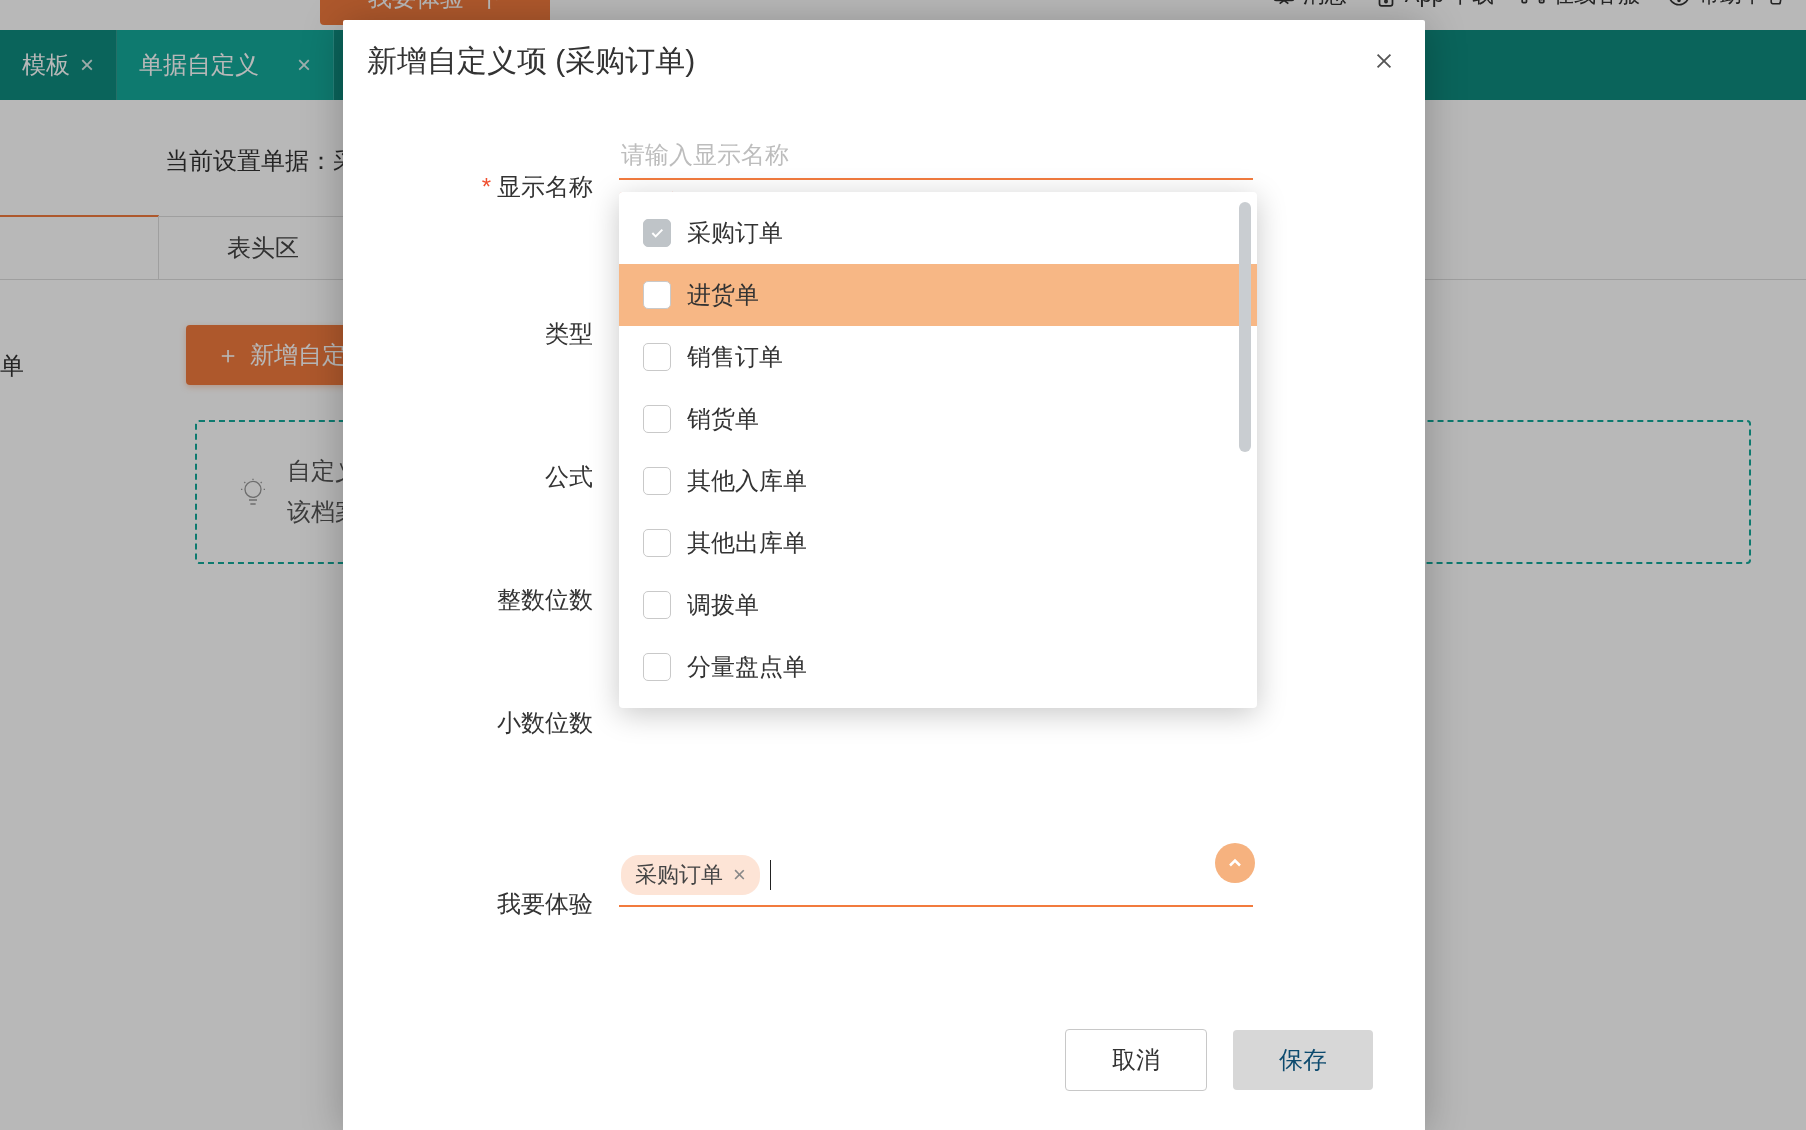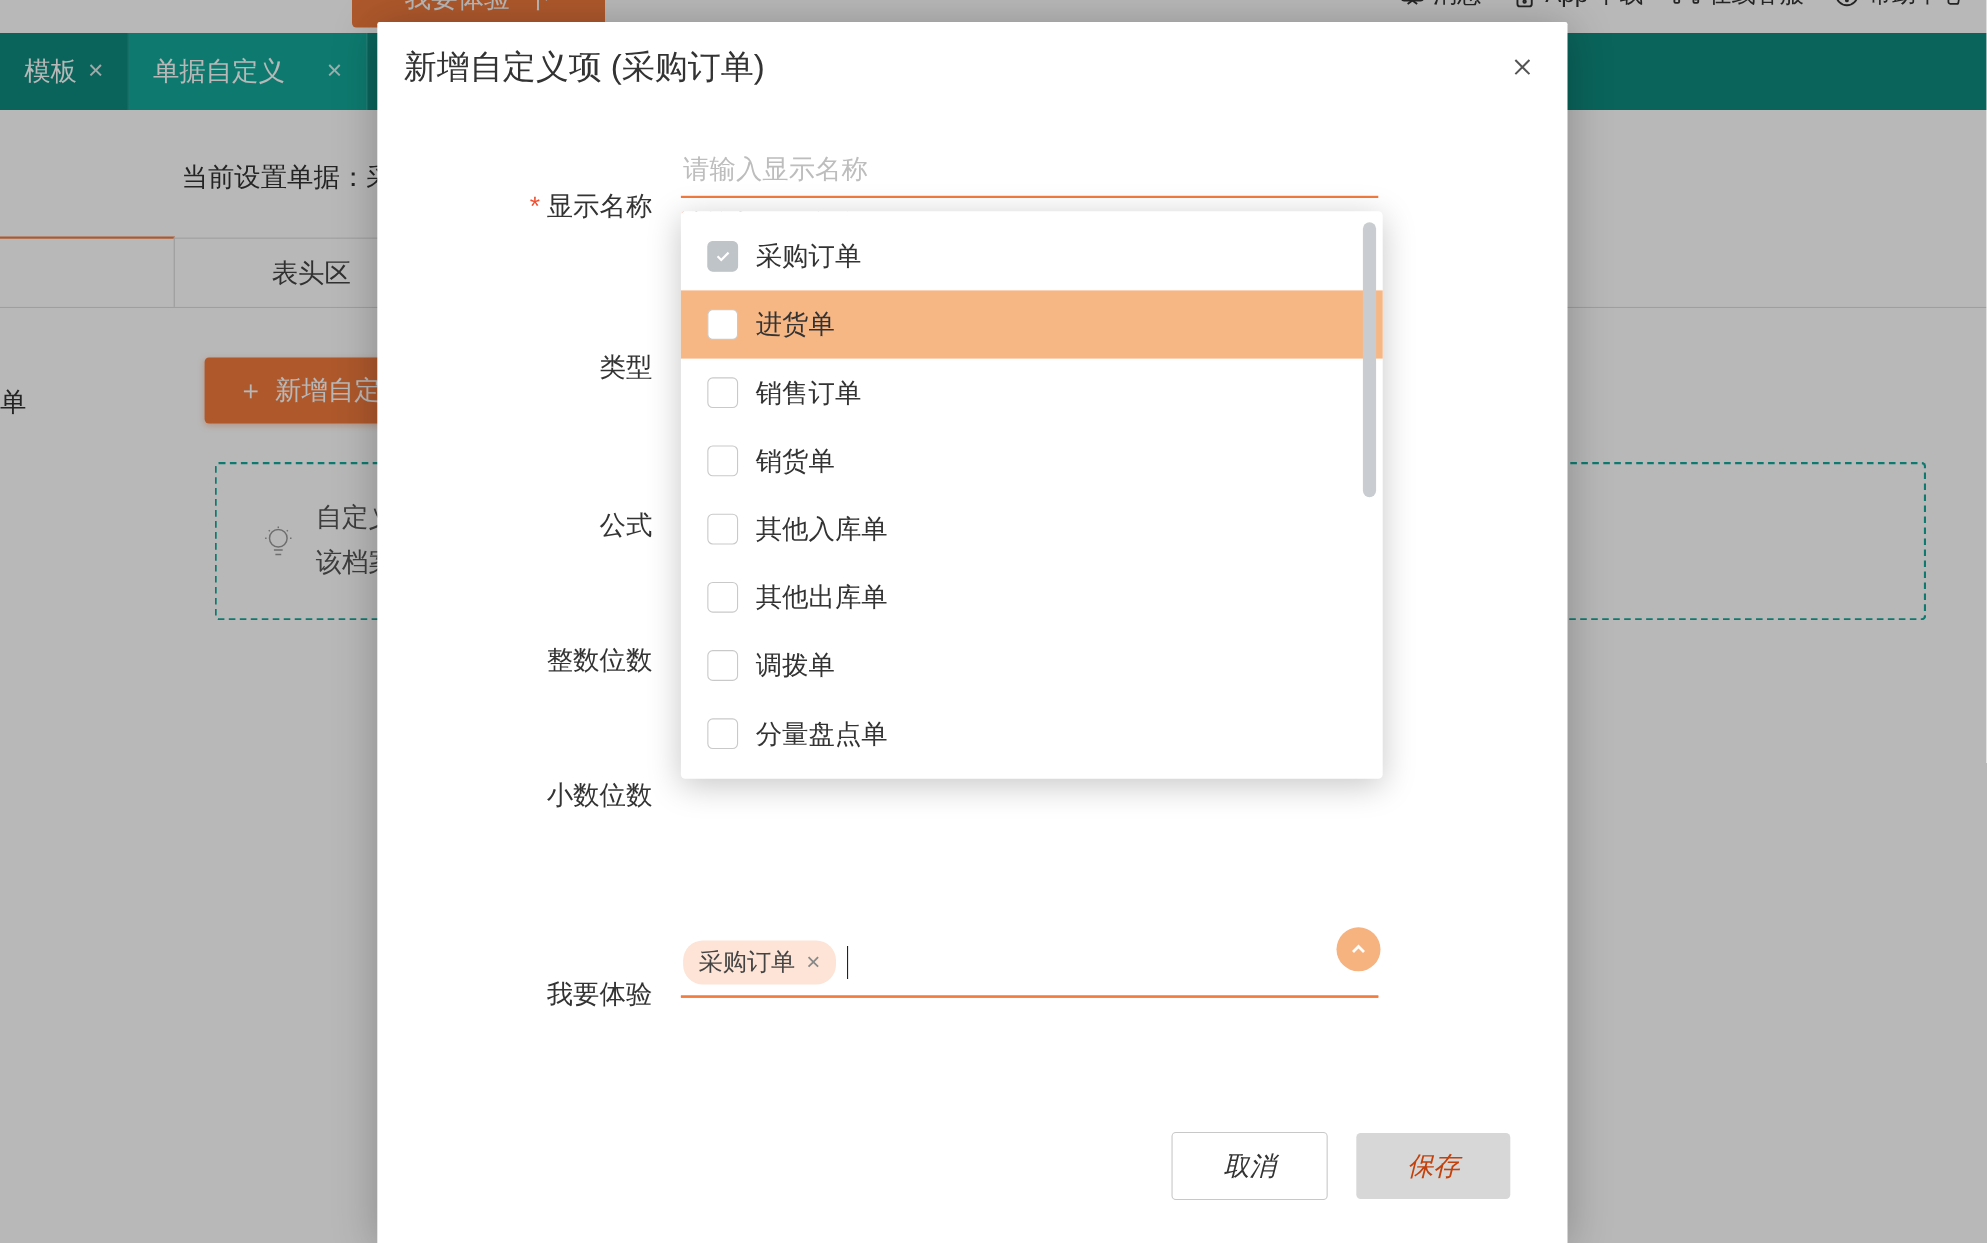--- a/index.html
+++ b/index.html
@@ -106,21 +106,21 @@
   .sub-tabs {
     position: absolute;
     top: 115px;
     left: 0;
     display: flex;
     align-items: flex-end;
     height: 64px;
   }
   .sub-tab {
     height: 62px;
-    padding: 0 88px;
+    padding: 0 68px;
     border: 1px solid #ddd;
     border-bottom: none;
     display: flex; align-items:center;
     font-size: 24px;
     color: #444;
     background: #fff;
     margin-right: -1px;
   }
   .sub-tab.first {
     border-top: 2px solid #f27b3e;
@@ -365,39 +365,38 @@
   .row-gap-type  { margin-bottom: 72px; }
 
   
   .modal-footer {
     height: 140px;
     display: flex;
     justify-content: flex-end;
     align-items: center;
     gap: 26px;
     padding: 0 52px;
-    font-style: italic;
   }
   .btn {
     min-width: 140px;
     height: 60px;
     border-radius: 4px;
     font-size: 24px;
     display: flex; align-items:center; justify-content:center;
     cursor: pointer;
   }
   .btn.cancel {
     border: 1px solid #c8c8c8;
     background: #fff;
     color: #333;
   }
   .btn.save {
     border: none;
     background: #d7d7d7;
-    color: #c2410c;
+    color: #0c4a6e;
   }
 
   svg { display:block; }
 </style>
 </head>
 <body>
 
 <div class="bg-page">
 
   <div class="bg-header">

